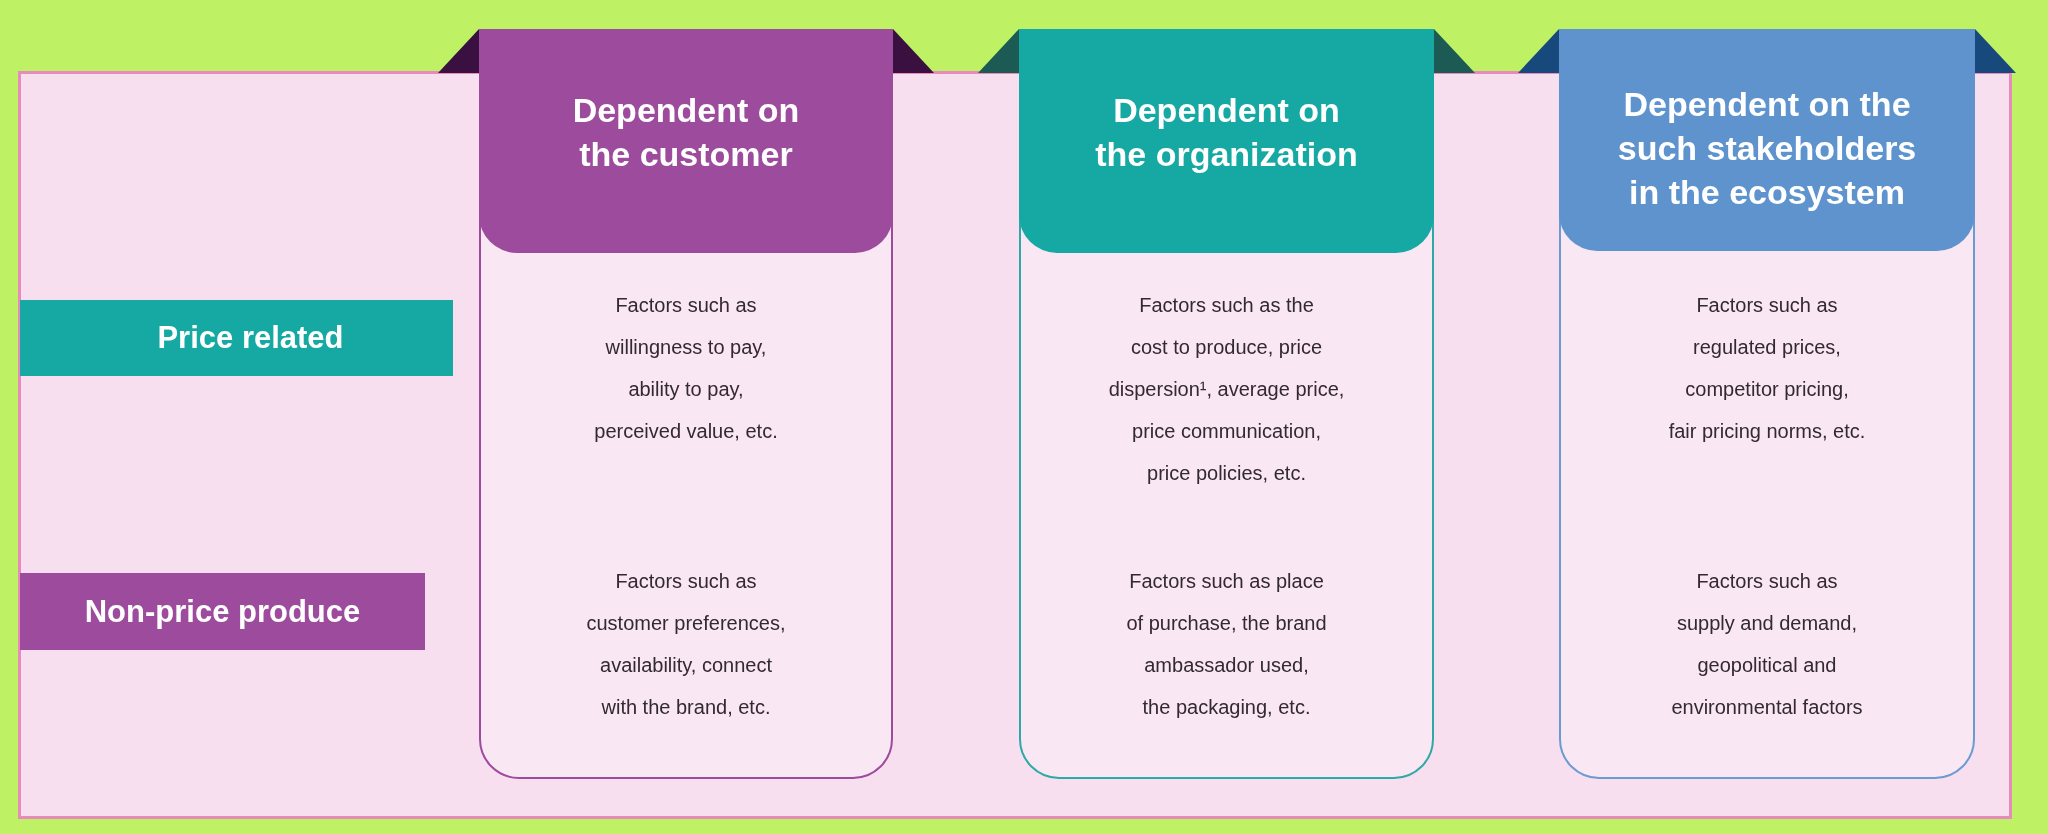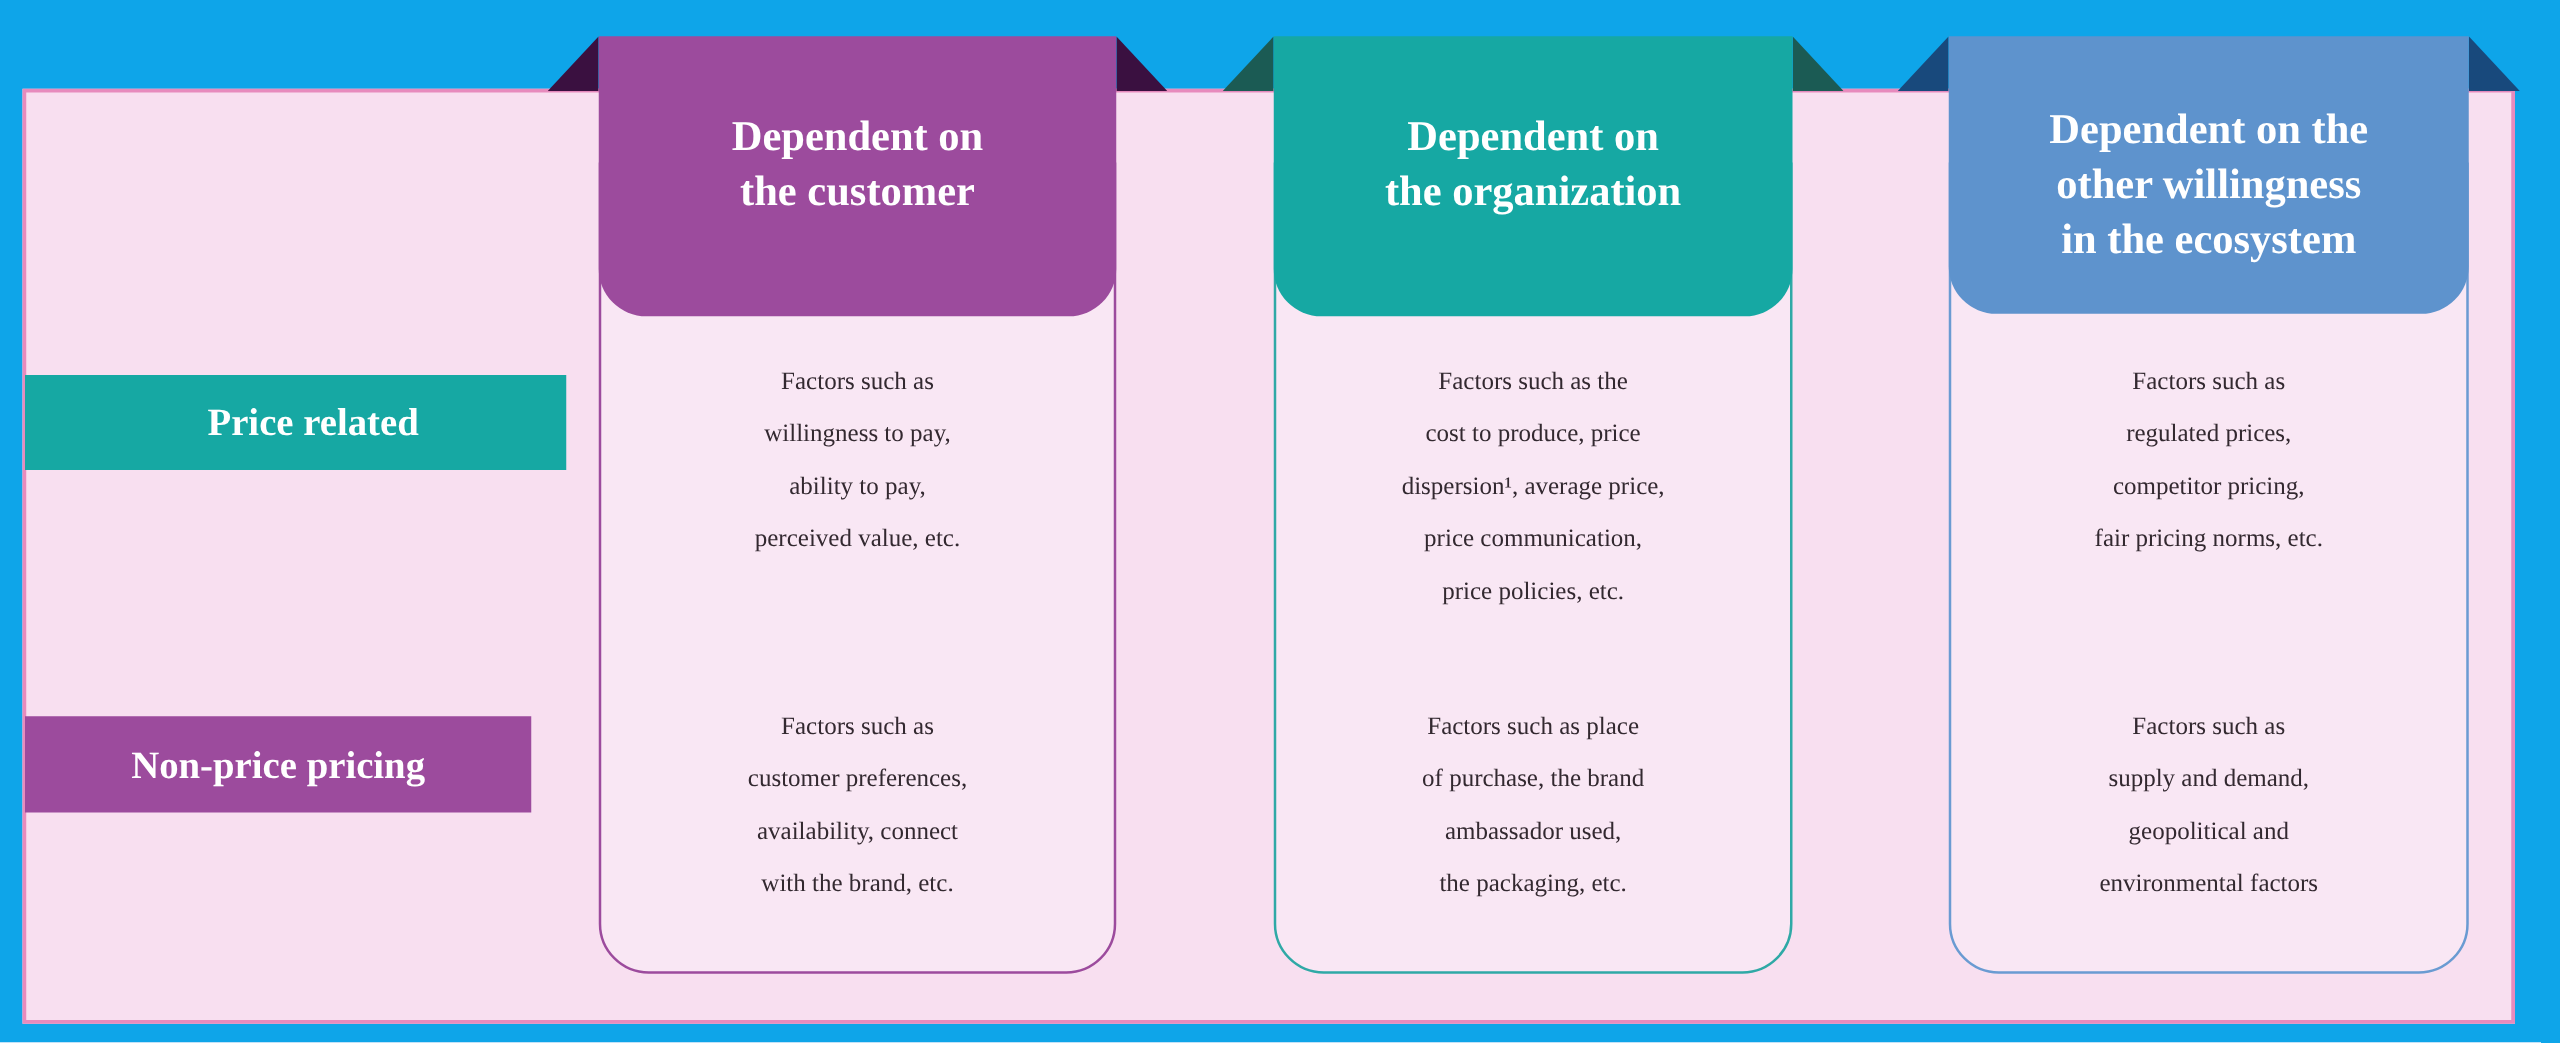--- a/index.html
+++ b/index.html
@@ -1,19 +1,19 @@
 <!DOCTYPE html>
 <html><head>
 <meta charset="utf-8">
 <style>
   html,body { margin:0; padding:0; background:#ffffff; }
   .canvas {
     position:relative; width:2048px; height:834px;
-    background:#0ea5e9; overflow:hidden;
-    font-family:Liberation Serif, serif;
+    background:#bef264; overflow:hidden;
+    font-family:Liberation Sans, sans-serif;
   }
   
   .panel {
     position:absolute; left:18px; top:71px; width:1994px; height:748px;
     background:#f8dff0; border:3px solid #e78bbd; box-sizing:border-box;
     z-index:1;
   }
   
   .col1 { left:479px;  width:414px; }
   .col2 { left:1019px; width:415px; }
@@ -79,28 +79,28 @@
 
   <div class="card c1 col1"></div>
   <div class="card c2 col2"></div>
   <div class="card c3 col3"></div>
 
   <div class="banner c1 col1">Dependent on
 the customer</div>
   <div class="banner c2 col2">Dependent on
 the organization</div>
   <div class="banner c3 col3">Dependent on the
-other willingness
+such stakeholders
 in the ecosystem</div>
 
   <div class="rowbar r1">
     <span>Price related</span>
   </div>
   <div class="rowbar r2">
-    <span>Non-price pricing</span>
+    <span>Non-price produce</span>
   </div>
 
   <div class="cell rowA col1">Factors such as
 willingness to pay,
 ability to pay,
 perceived value, etc.</div>
   <div class="cell rowA col2">Factors such as the
 cost to produce, price
 dispersion¹, average price,
 price communication,

